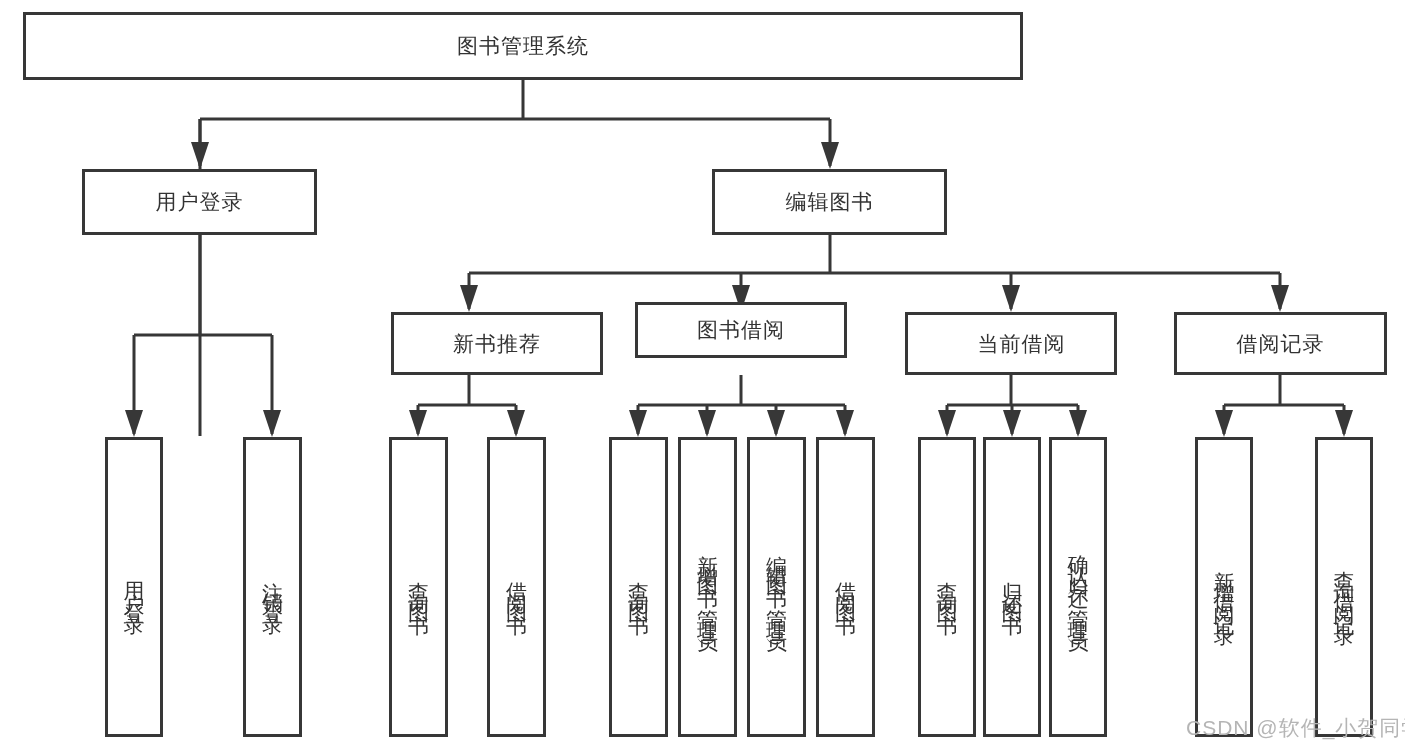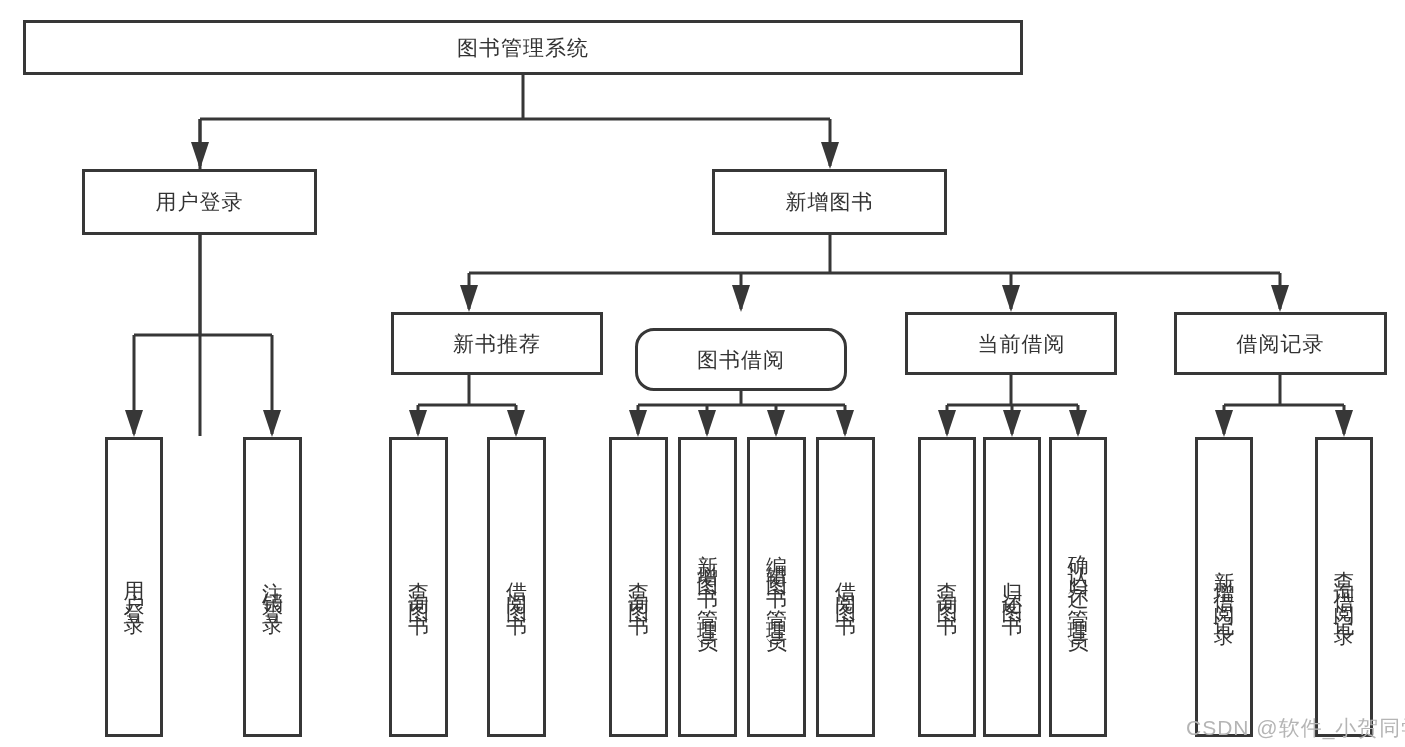--- a/index.html
+++ b/index.html
@@ -102,27 +102,27 @@
       <polygon points="767,410 785,410 776,437"></polygon>
       <polygon points="836,410 854,410 845,437"></polygon>
       <polygon points="938,410 956,410 947,437"></polygon>
       <polygon points="1003,410 1021,410 1012,437"></polygon>
       <polygon points="1069,410 1087,410 1078,437"></polygon>
       <polygon points="1215,410 1233,410 1224,437"></polygon>
       <polygon points="1335,410 1353,410 1344,437"></polygon>
     </g>
   </svg>
 
-  <div class="node hnode" style="left:23px; top:20px; width:1000px; height:55px;">图书管理系统</div>
+  <div class="node hnode" style="left:23px; top:12px; width:1000px; height:68px;">图书管理系统</div>
 
   <div class="node hnode" style="left:82px; top:169px; width:235px; height:66px;">用户登录</div>
-  <div class="node hnode" style="left:712px; top:169px; width:235px; height:66px;">新增图书</div>
+  <div class="node hnode" style="left:712px; top:169px; width:235px; height:66px;">编辑图书</div>
 
   <div class="node hnode" style="left:363px; top:312px; width:212px; height:63px;margin-left:28px;">新书推荐</div>
-  <div class="node hnode" style="left:635px; top:328px; width:212px; height:63px;border-radius:19px;">图书借阅</div>
+  <div class="node hnode" style="left:635px; top:302px; width:212px; height:56px;">图书借阅</div>
   <div class="node hnode" style="left:905px; top:312px; width:212px; height:63px;padding-left:21px;">当前借阅</div>
   <div class="node hnode" style="left:1174px; top:312px; width:213px; height:63px;">借阅记录</div>
 
   <div class="node vnode" style="left:105px; top:437px; width:58px; height:300px;">用户登录</div>
   <div class="node vnode" style="left:243px; top:437px; width:59px; height:300px;">注销登录</div>
 
   <div class="node vnode" style="left:389px; top:437px; width:59px; height:300px;">查询图书</div>
   <div class="node vnode" style="left:487px; top:437px; width:59px; height:300px;">借阅图书</div>
 
   <div class="node vnode" style="left:609px; top:437px; width:59px; height:300px;">查询图书</div>

